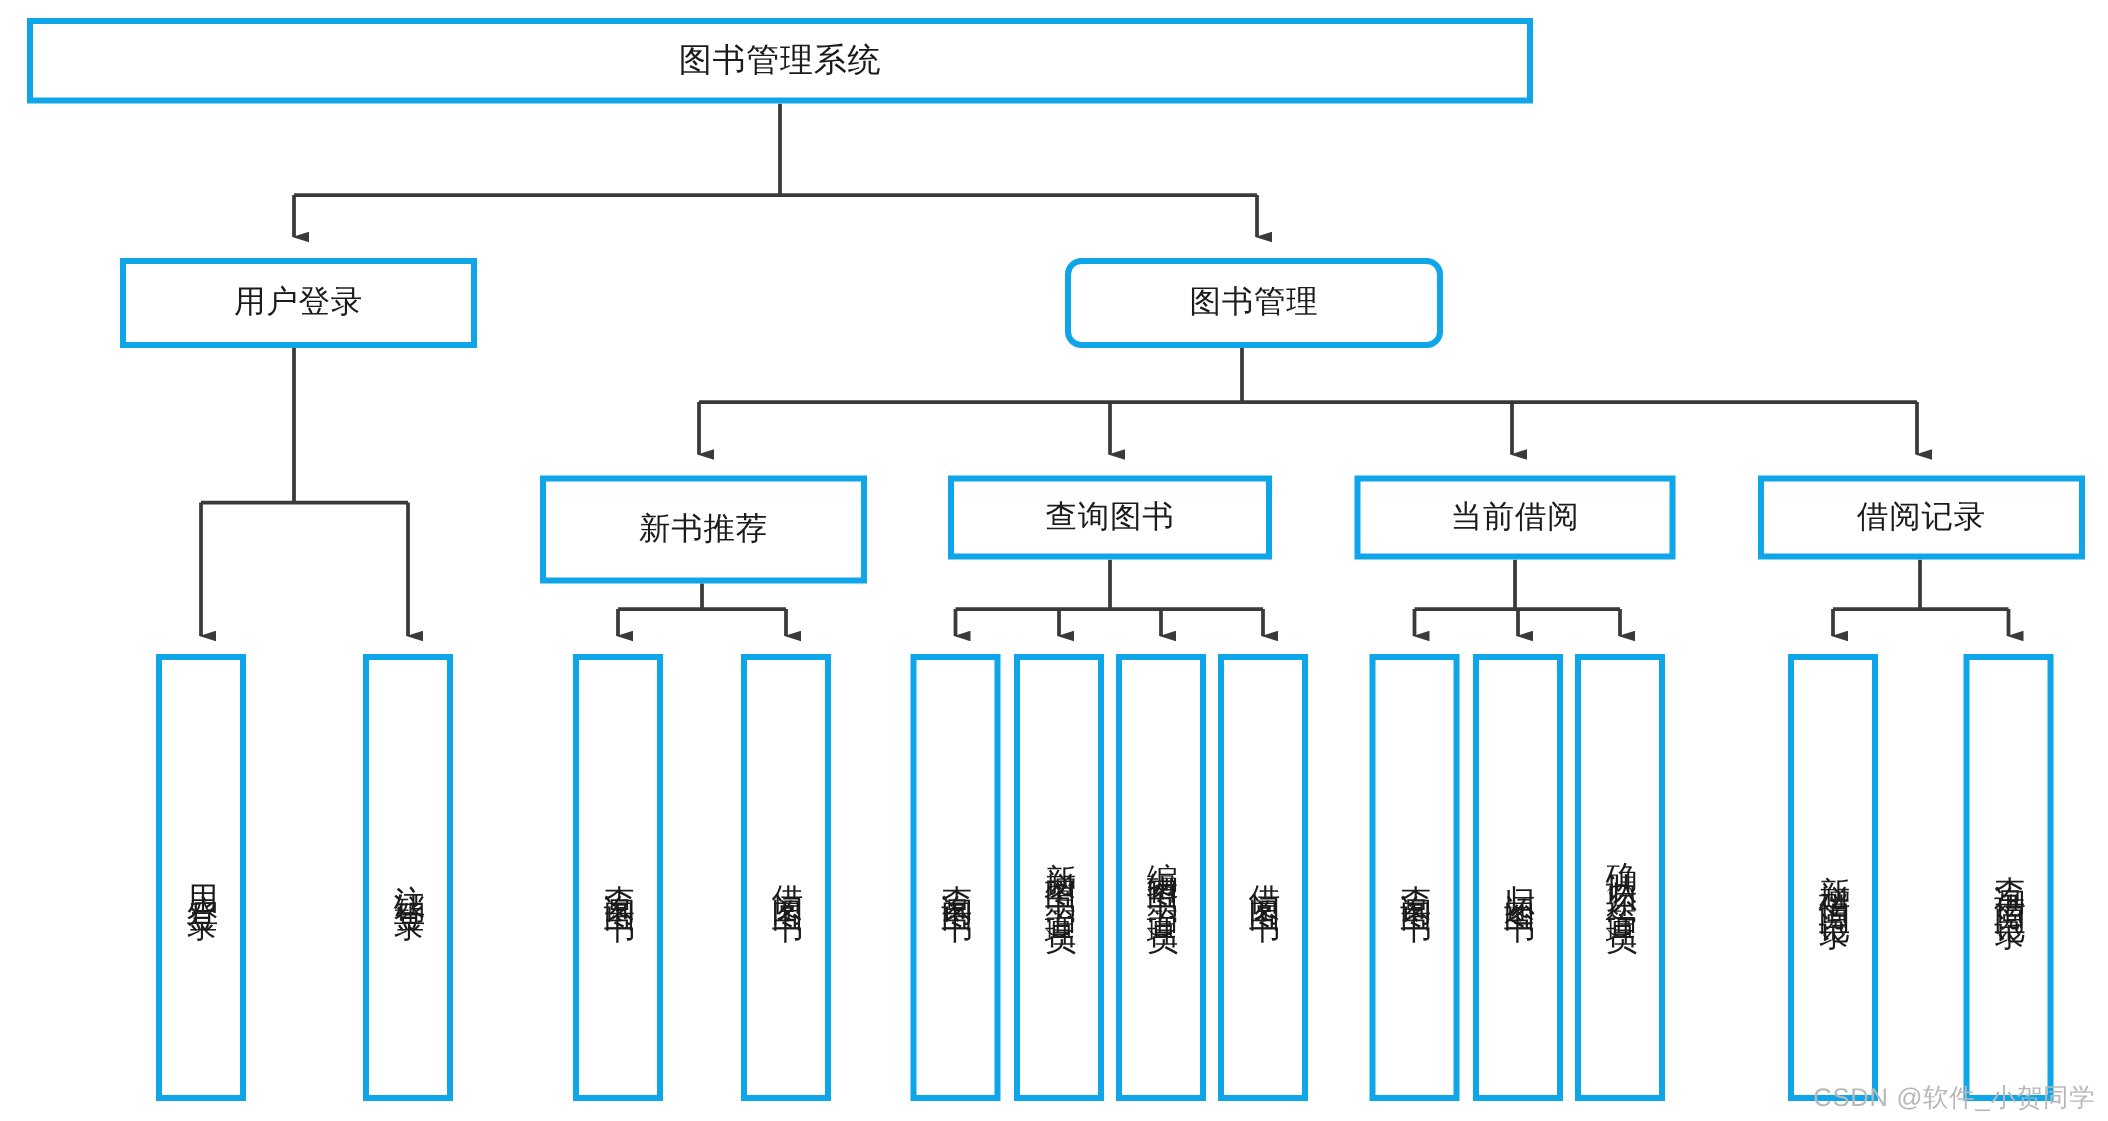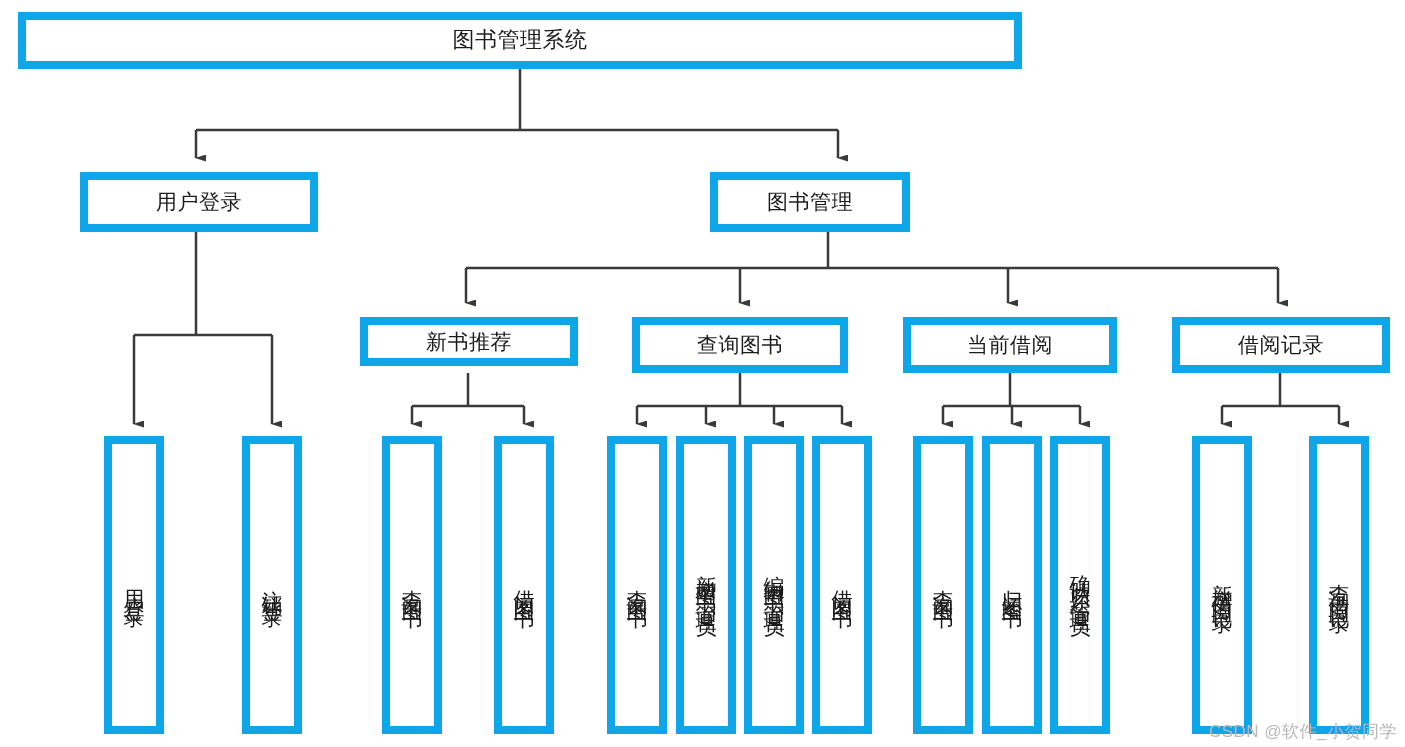--- a/index.html
+++ b/index.html
@@ -19,21 +19,21 @@
     position: absolute;
     left: 0;
     top: 0;
     width: 1405px;
     height: 747px;
     pointer-events: none;
   }
   .node {
     position: absolute;
     box-sizing: border-box;
-    border: 8px solid #0ea5e9;
+    border: 4px solid #0ea5e9;
     background: #ffffff;
     display: flex;
     align-items: center;
     justify-content: center;
     color: #1b1b1b;
   }
   .node-h {
     font-size: 21px;
     letter-spacing: 0.5px;
     line-height: 1.2;
@@ -121,25 +121,25 @@
     </g>
   </svg>
 
   <div class="node node-h node-root" style="left:18px; top:12px; width:1004px; height:57px;">
     <span class="node-label">图书管理系统</span>
   </div>
 
   <div class="node node-h" style="left:80px; top:172px; width:238px; height:60px;">
     <span class="node-label">用户登录</span>
   </div>
-  <div class="node node-h" style="left:710px; top:172px; width:200px; height:60px;">
+  <div class="node node-h" style="left:710px; top:172px; width:252px; height:60px;border-radius:11px;">
     <span class="node-label">图书管理</span>
   </div>
 
-  <div class="node node-h" style="left:360px; top:317px; width:218px; height:49px;">
+  <div class="node node-h" style="left:360px; top:317px; width:218px; height:72px;">
     <span class="node-label">新书推荐</span>
   </div>
   <div class="node node-h" style="left:632px; top:317px; width:216px; height:56px;">
     <span class="node-label">查询图书</span>
   </div>
   <div class="node node-h" style="left:1172px; top:317px; width:218px; height:56px;">
     <span class="node-label">借阅记录</span>
   </div>
   <div class="node node-h" style="left:903px; top:317px; width:214px; height:56px;">
     <span class="node-label">当前借阅</span>

